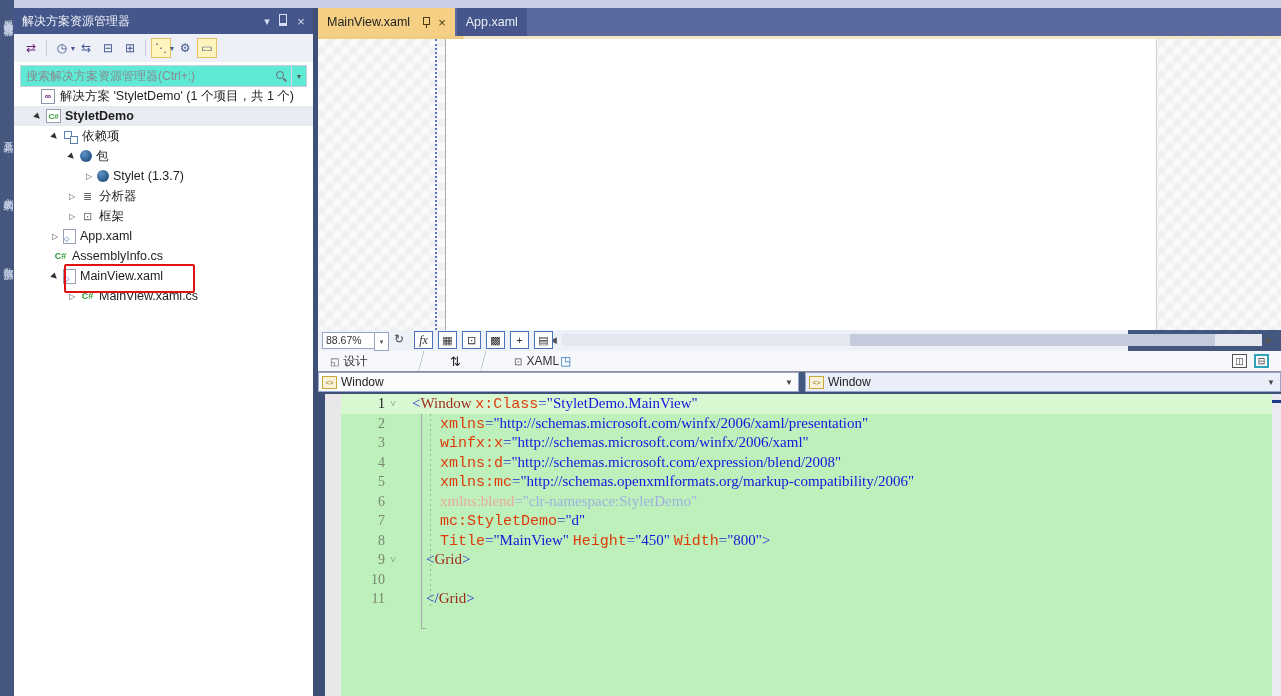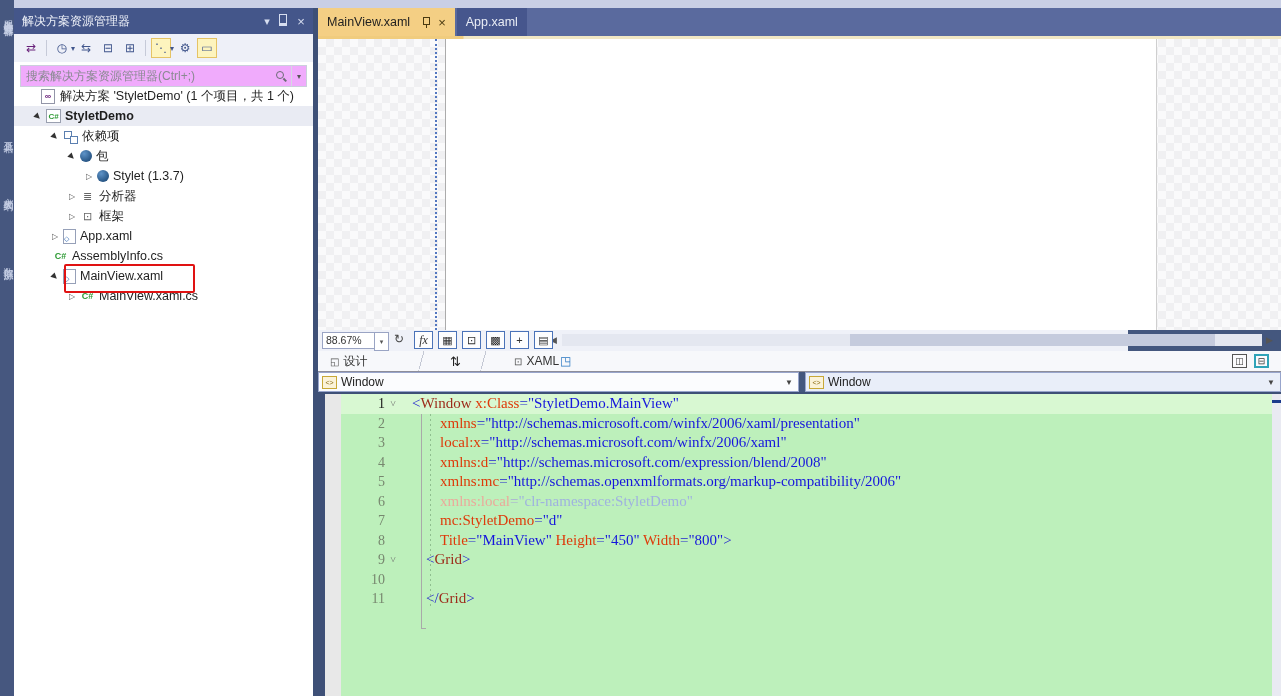--- a/index.html
+++ b/index.html
@@ -21,21 +21,21 @@
             color:#EDF0F8;font-size:12px;line-height:26px;box-sizing:border-box;padding-left:8px;}
   .wc{position:absolute;top:6px;width:16px;height:15px;color:#D7DEF0;font-size:11px;
       text-align:center;line-height:15px;cursor:pointer;}
   #se-toolbar{position:absolute;left:0;top:26px;width:100%;height:28px;background:#EEF0F8;
               display:flex;align-items:center;padding-left:6px;box-sizing:border-box;}
   .tbtn{width:20px;height:20px;display:flex;align-items:center;justify-content:center;
         margin:0 1px;font-size:12px;color:#41568C;cursor:pointer;border:1px solid transparent;box-sizing:border-box;}
   .tbtn.toggled{background:#FDF4BE;border:1px solid #E5C365;}
   .tsep{width:1px;height:16px;background:#C6CAD8;margin:0 4px;}
   .tdrop{font-size:8px;color:#41568C;margin-left:-2px;cursor:pointer;}
-  #se-search{position:absolute;left:6px;top:57px;width:287px;height:22px;background:#f0abfc;
+  #se-search{position:absolute;left:6px;top:57px;width:287px;height:22px;background:#5eead4;
              border:1px solid #CBCFDC;box-sizing:border-box;display:flex;align-items:center;}
   #se-search input{flex:1;border:none;outline:none;font-size:12px;color:#444;height:18px;
                    font-family:"Liberation Sans",sans-serif;padding-left:5px;background:transparent;}
   #se-search input::placeholder{color:#8A8A92;}
   .search-btn{width:20px;height:20px;display:flex;align-items:center;justify-content:center;cursor:pointer;}
   .search-drop{width:14px;height:20px;border-left:1px solid #D5D8E2;display:flex;align-items:center;
                justify-content:center;font-size:8px;color:#555;cursor:pointer;}
   .mag{position:relative;width:12px;height:12px;}
   .mag::before{content:"";position:absolute;left:1px;top:1px;width:6px;height:6px;
                border:1.5px solid #6B6B75;border-radius:50%;}
@@ -133,21 +133,21 @@
   #code-margin{left:325px;top:394px;width:16px;height:302px;background:#E8E8E8;}
   #code-area{left:341px;top:394px;width:931px;height:302px;background:#BDF0BB;overflow:hidden;cursor:text;}
   #code-scrollbar{left:1272px;top:394px;width:9px;height:302px;background:#E9EAF2;}
   #code-caret-mark{position:absolute;left:0;top:6px;width:9px;height:3px;background:#1B3A8C;}
   .line{height:19.5px;line-height:19.5px;display:flex;white-space:pre;
         font-family:"Liberation Serif","DejaVu Serif",serif;font-size:15px;}
   .line.cur{background:#D8F8D2;}
   .ln{width:44px;text-align:right;color:#77876F;font-size:14px;flex:0 0 44px;}
   .fold{width:16px;text-align:center;color:#6E6E6E;font-size:10px;flex:0 0 16px;cursor:pointer;}
   .codetxt{flex:1;}
-  .tok-d{color:#2323CE;}  .tok-e{color:#9C2B1A;}  .tok-a{color:#DE3A0A;}
+  .tok-d{color:#2323CE;}  .tok-e{color:#9C2B1A;}  .tok-a{color:#DE3A0A;font-family:Liberation Mono, monospace;}
   .tok-v{color:#1616DC;}  .tok-t{color:#333;}
   .tok-fa{color:#EAAA9B;} .tok-fd{color:#A9A9D6;} .tok-fv{color:#9FB2DF;}
   #outline-line{position:absolute;left:80px;top:20px;width:1px;height:215px;background:#A9A9A9;}
   #outline-foot{position:absolute;left:80px;top:234px;width:5px;height:1px;background:#A9A9A9;}
   #indent-guide{position:absolute;left:89px;top:20px;width:1px;height:195px;
                 background:repeating-linear-gradient(to bottom,#8FBF8F 0 2px,transparent 2px 5px);}
 </style>
 </head>
 <body>
 
@@ -335,24 +335,24 @@
 
 <div id="code-gap" class="abs"></div>
 <div id="code-left-dark" class="abs"></div>
 <div id="code-margin" class="abs"></div>
 <div id="code-area" class="abs">
   <div id="outline-line"></div>
   <div id="outline-foot"></div>
   <div id="indent-guide"></div>
 <div class="line cur"><span class="ln" style="color: rgb(26, 26, 26);">1</span><span class="fold">˅</span><span class="codetxt" style="padding-left: 11px;"><span class="tok-d">&lt;</span><span class="tok-e">Window</span><span class="tok-t"> </span><span class="tok-a">x:Class</span><span class="tok-d">=</span><span class="tok-v">"StyletDemo.MainView"</span></span></div>
     <div class="line"><span class="ln">2</span><span class="fold"></span><span class="codetxt" style="padding-left: 39px;"><span class="tok-a">xmlns</span><span class="tok-d">=</span><span class="tok-v">"http://schemas.microsoft.com/winfx/2006/xaml/presentation"</span></span></div>
-    <div class="line"><span class="ln">3</span><span class="fold"></span><span class="codetxt" style="padding-left: 39px;"><span class="tok-a">local:x</span><span class="tok-d">=</span><span class="tok-v">"http://schemas.microsoft.com/winfx/2006/xaml"</span></span></div>
+    <div class="line"><span class="ln">3</span><span class="fold"></span><span class="codetxt" style="padding-left: 39px;"><span class="tok-a">winfx:x</span><span class="tok-d">=</span><span class="tok-v">"http://schemas.microsoft.com/winfx/2006/xaml"</span></span></div>
     <div class="line"><span class="ln">4</span><span class="fold"></span><span class="codetxt" style="padding-left: 39px;"><span class="tok-a">xmlns:d</span><span class="tok-d">=</span><span class="tok-v">"http://schemas.microsoft.com/expression/blend/2008"</span></span></div>
     <div class="line"><span class="ln">5</span><span class="fold"></span><span class="codetxt" style="padding-left: 39px;"><span class="tok-a">xmlns:mc</span><span class="tok-d">=</span><span class="tok-v">"http://schemas.openxmlformats.org/markup-compatibility/2006"</span></span></div>
-    <div class="line"><span class="ln">6</span><span class="fold"></span><span class="codetxt" style="padding-left: 39px;"><span class="tok-fa">xmlns:local</span><span class="tok-fd">=</span><span class="tok-fv">"clr-namespace:StyletDemo"</span></span></div>
+    <div class="line"><span class="ln">6</span><span class="fold"></span><span class="codetxt" style="padding-left: 39px;"><span class="tok-fa">xmlns:blend</span><span class="tok-fd">=</span><span class="tok-fv">"clr-namespace:StyletDemo"</span></span></div>
     <div class="line"><span class="ln">7</span><span class="fold"></span><span class="codetxt" style="padding-left: 39px;"><span class="tok-a">mc:StyletDemo</span><span class="tok-d">=</span><span class="tok-v">"d"</span></span></div>
     <div class="line"><span class="ln">8</span><span class="fold"></span><span class="codetxt" style="padding-left: 39px;"><span class="tok-a">Title</span><span class="tok-d">=</span><span class="tok-v">"MainView"</span><span class="tok-t"> </span><span class="tok-a">Height</span><span class="tok-d">=</span><span class="tok-v">"450"</span><span class="tok-t"> </span><span class="tok-a">Width</span><span class="tok-d">=</span><span class="tok-v">"800"</span><span class="tok-d">&gt;</span></span></div>
     <div class="line"><span class="ln">9</span><span class="fold">˅</span><span class="codetxt" style="padding-left: 25px;"><span class="tok-d">&lt;</span><span class="tok-e">Grid</span><span class="tok-d">&gt;</span></span></div>
     <div class="line"><span class="ln">10</span><span class="fold"></span><span class="codetxt" style="padding-left: 25px;"></span></div>
     <div class="line"><span class="ln">11</span><span class="fold"></span><span class="codetxt" style="padding-left: 25px;"><span class="tok-d">&lt;/</span><span class="tok-e">Grid</span><span class="tok-d">&gt;</span></span></div>
   </div>
 <div id="code-scrollbar" class="abs">
   <div id="code-caret-mark"></div>
 </div>
 

